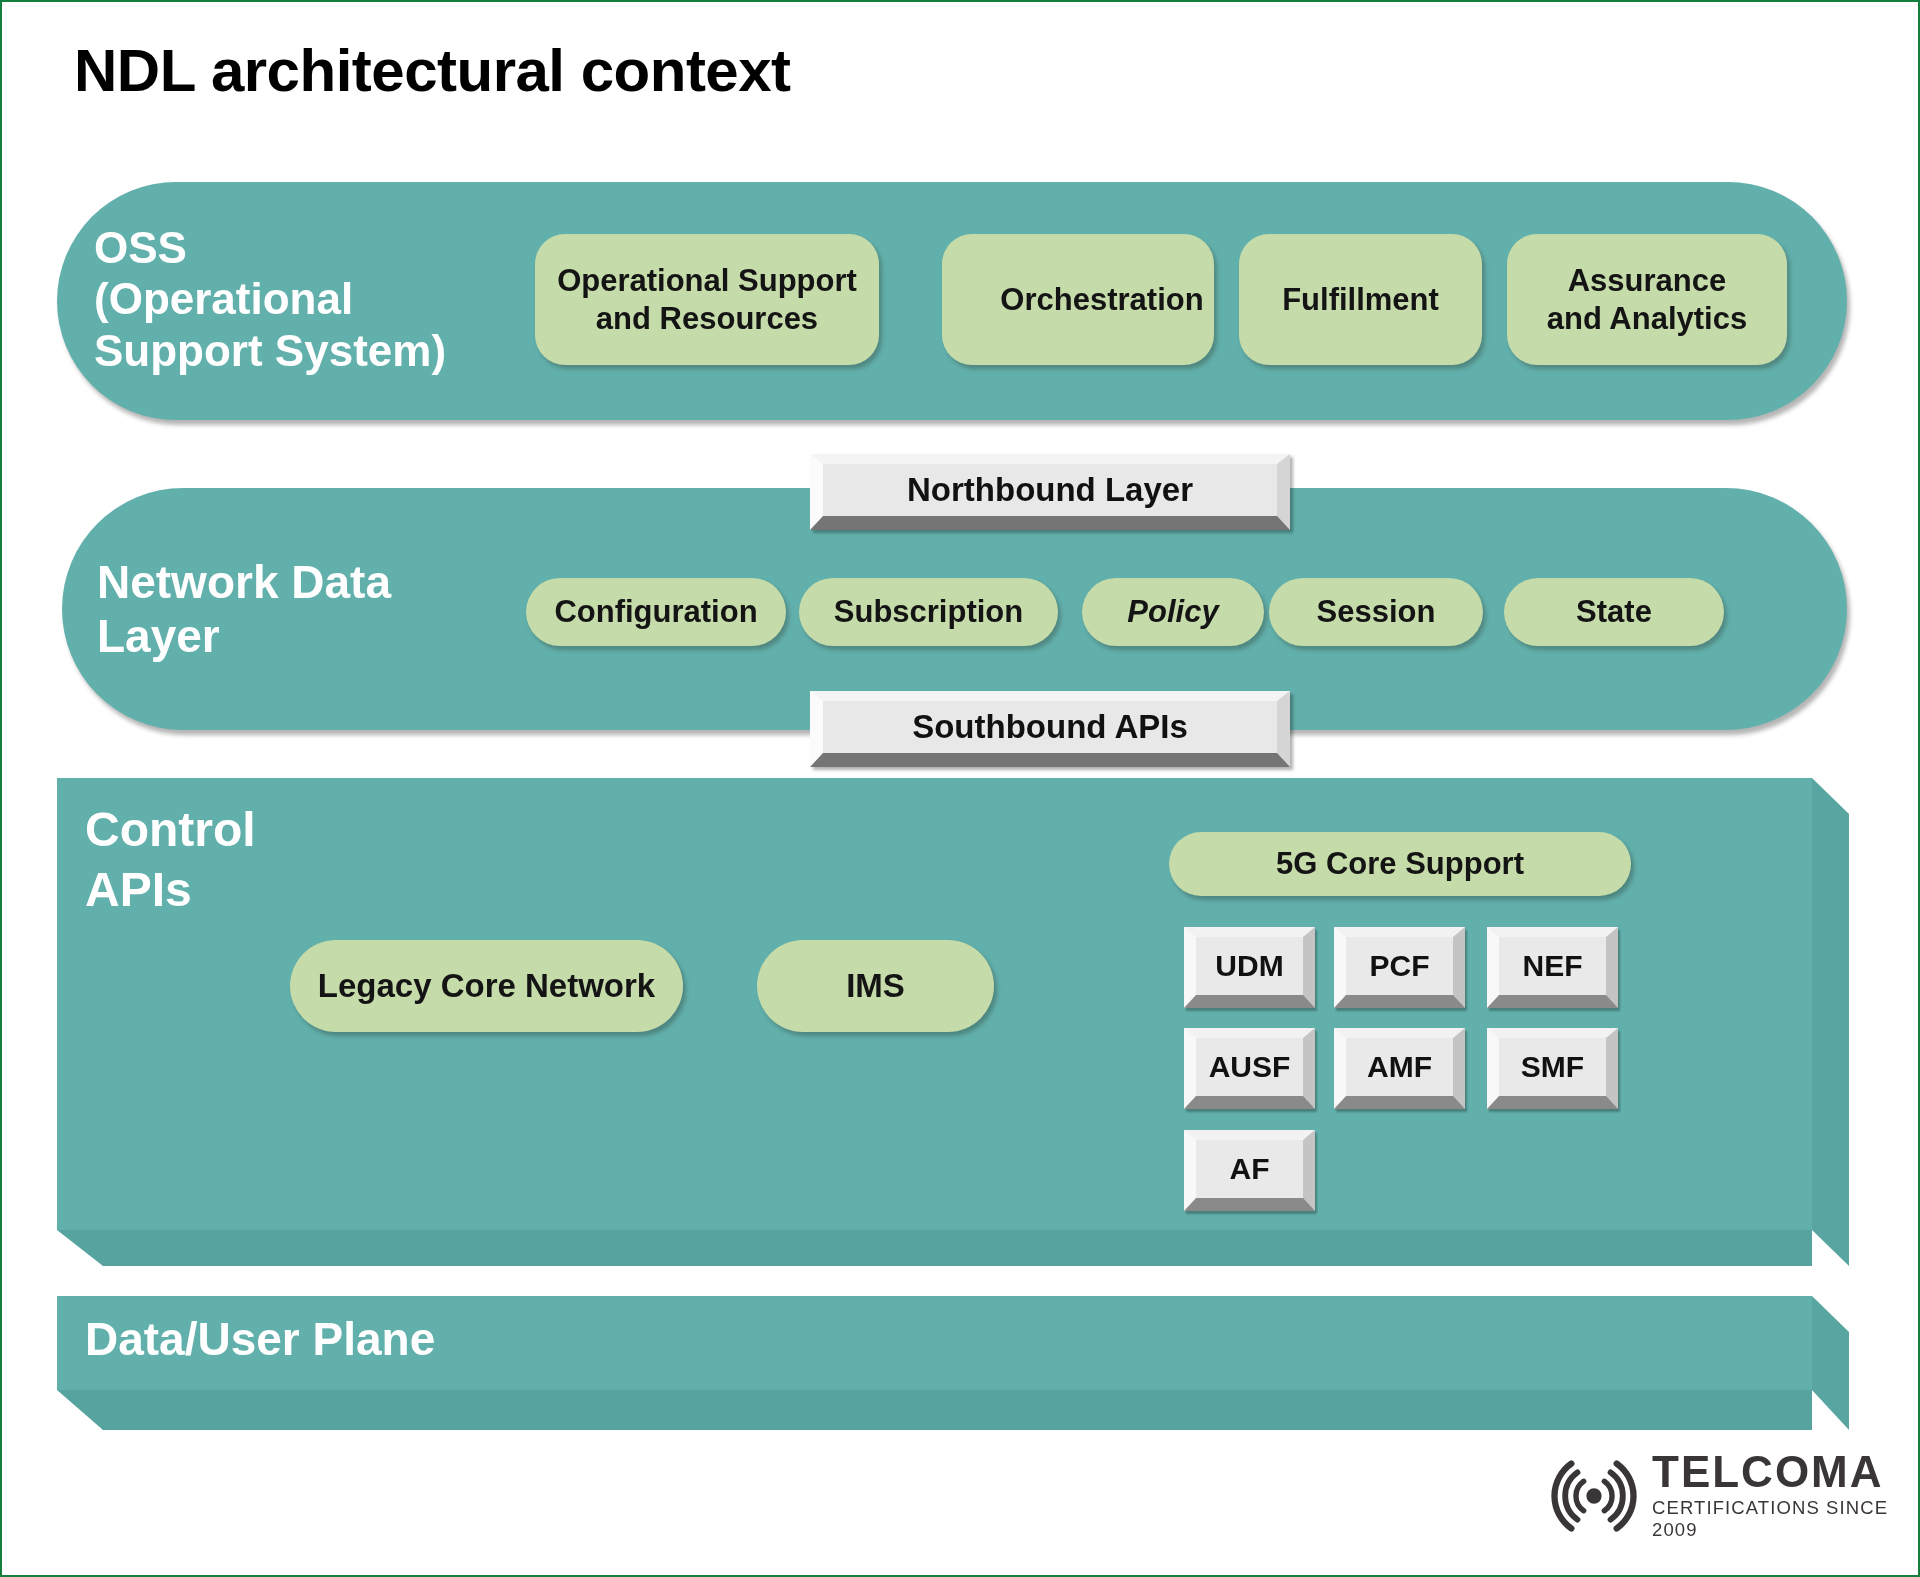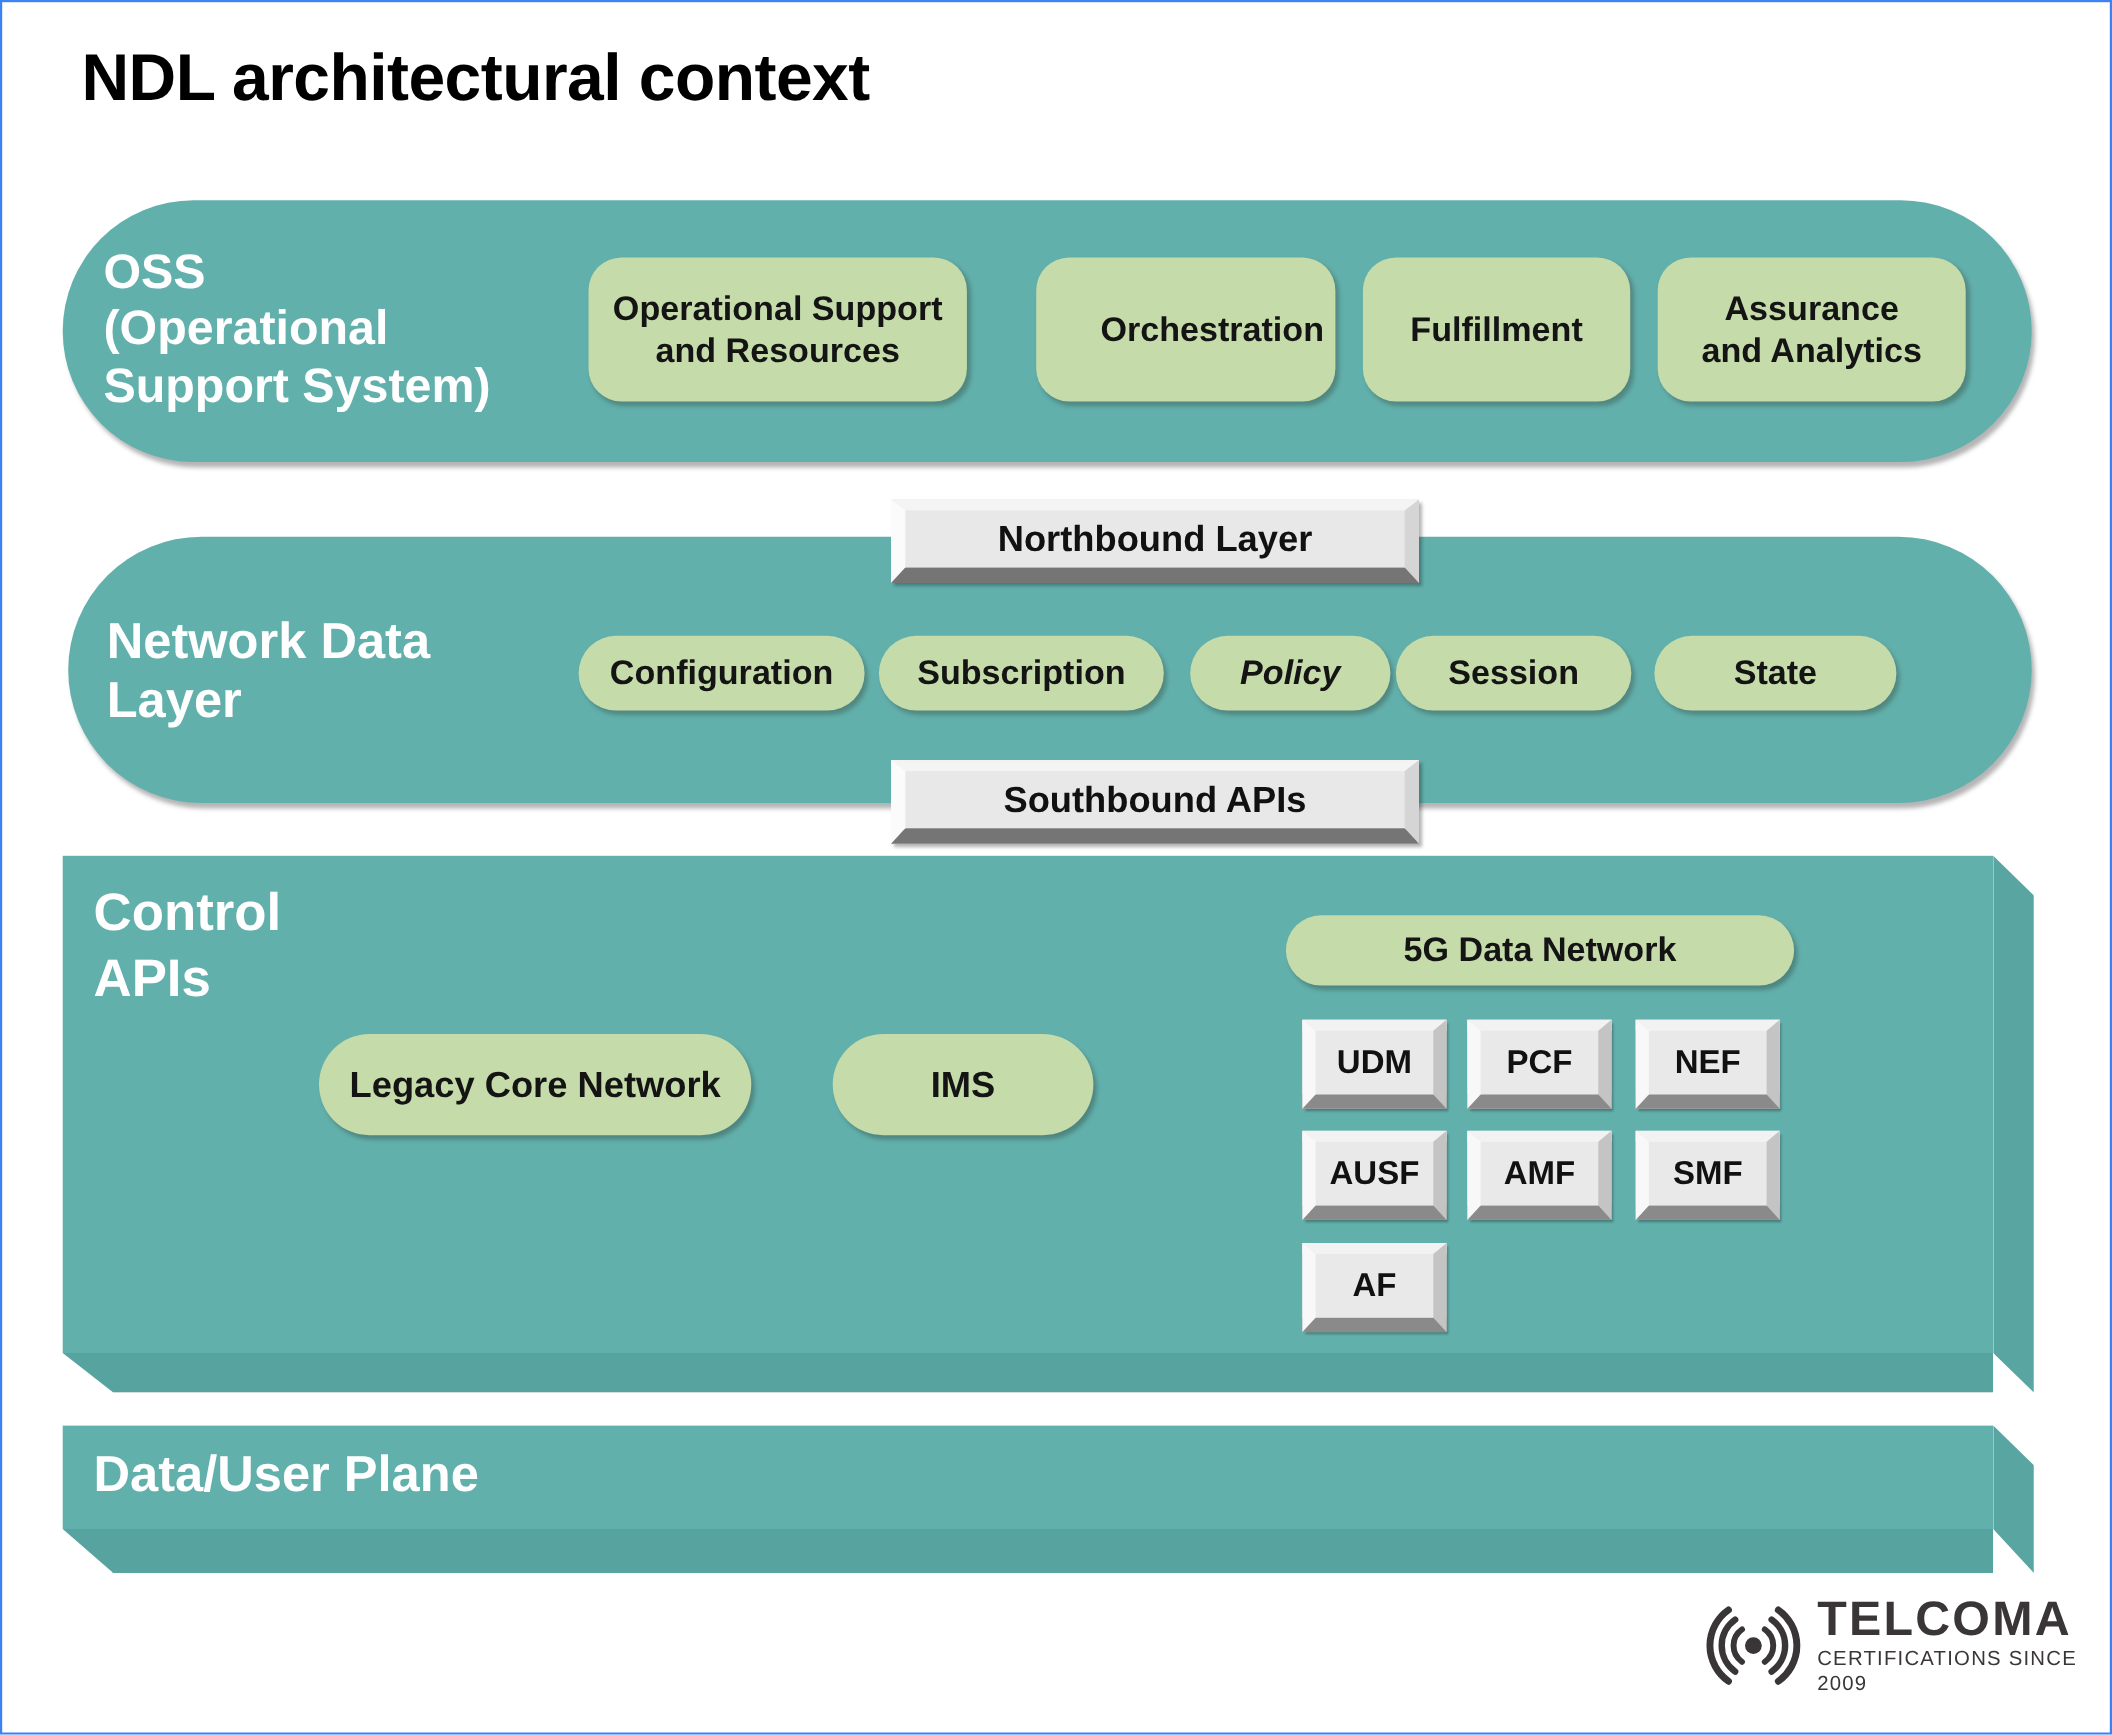--- a/index.html
+++ b/index.html
@@ -2,21 +2,21 @@
 <html><head>
 <meta charset="utf-8">
 <style>
   html, body { margin: 0; padding: 0; background: #fff; }
   * { box-sizing: border-box; }
   .canvas {
     position: relative;
     width: 1920px;
     height: 1577px;
     background: #ffffff;
-    border: 2px solid #3b82f6;
+    border: 2px solid #15803d;
     overflow: hidden;
     font-family: "Liberation Sans", sans-serif;
   }
   .page-title {
     position: absolute;
     left: 72px; top: 34px;
     font-size: 60px;
     font-weight: 700;
     letter-spacing: -0.5px;
     color: #000;
@@ -194,21 +194,21 @@
   <div class="apibtn apibtn-south">Southbound APIs</div>
 
   <div class="slab-face cp-face"></div>
   <div class="slab-right cp-right"></div>
   <div class="slab-bottom cp-bottom"></div>
   <div class="slab-label cp-label">Control
 APIs</div>
 
   <div class="cp-pill pill-legacy">Legacy Core Network</div>
   <div class="cp-pill pill-ims">IMS</div>
-  <div class="cp-pill pill-5g">5G Data Network</div>
+  <div class="cp-pill pill-5g">5G Core Support</div>
 
   <div class="nfbtn nf-udm">UDM</div>
   <div class="nfbtn nf-pcf">PCF</div>
   <div class="nfbtn nf-nef">NEF</div>
   <div class="nfbtn nf-ausf">AUSF</div>
   <div class="nfbtn nf-amf">AMF</div>
   <div class="nfbtn nf-smf">SMF</div>
   <div class="nfbtn nf-af">AF</div>
 
   <div class="slab-face dup-face"></div>

